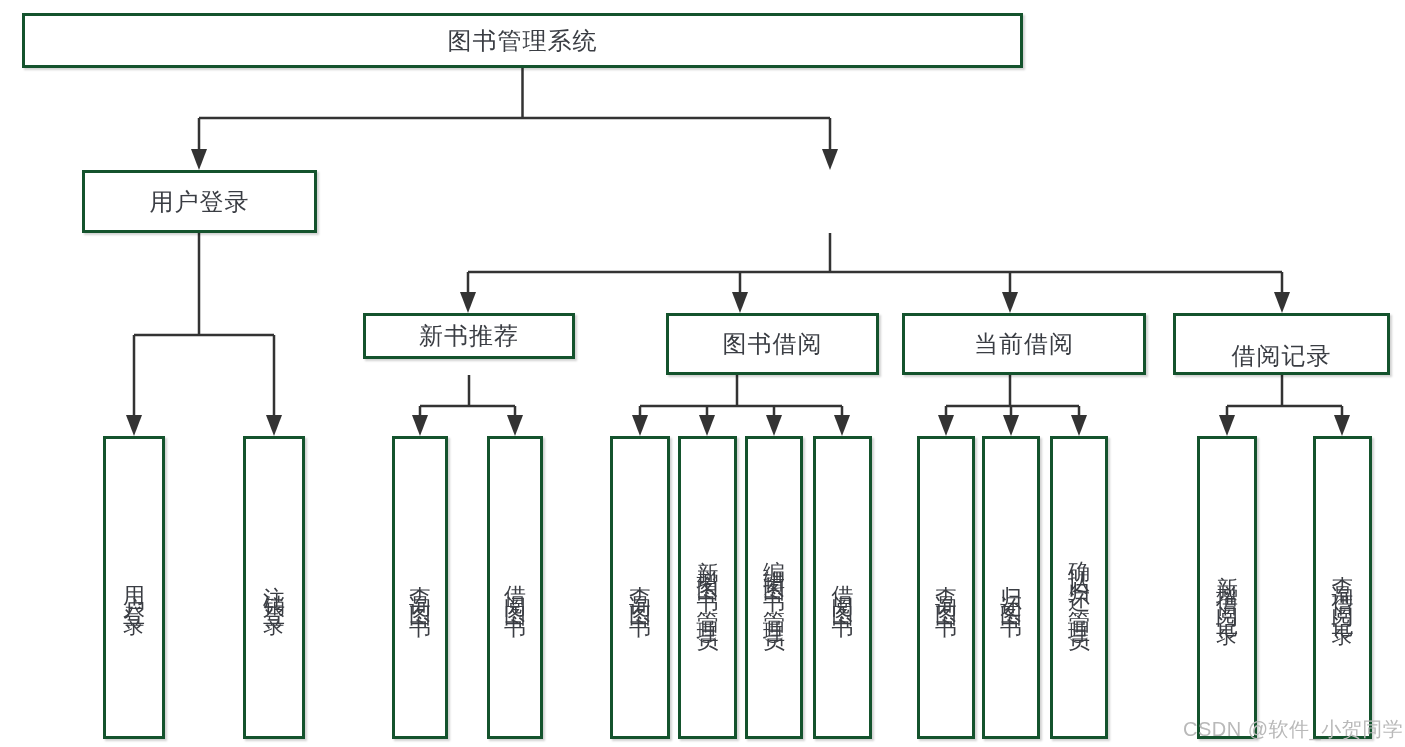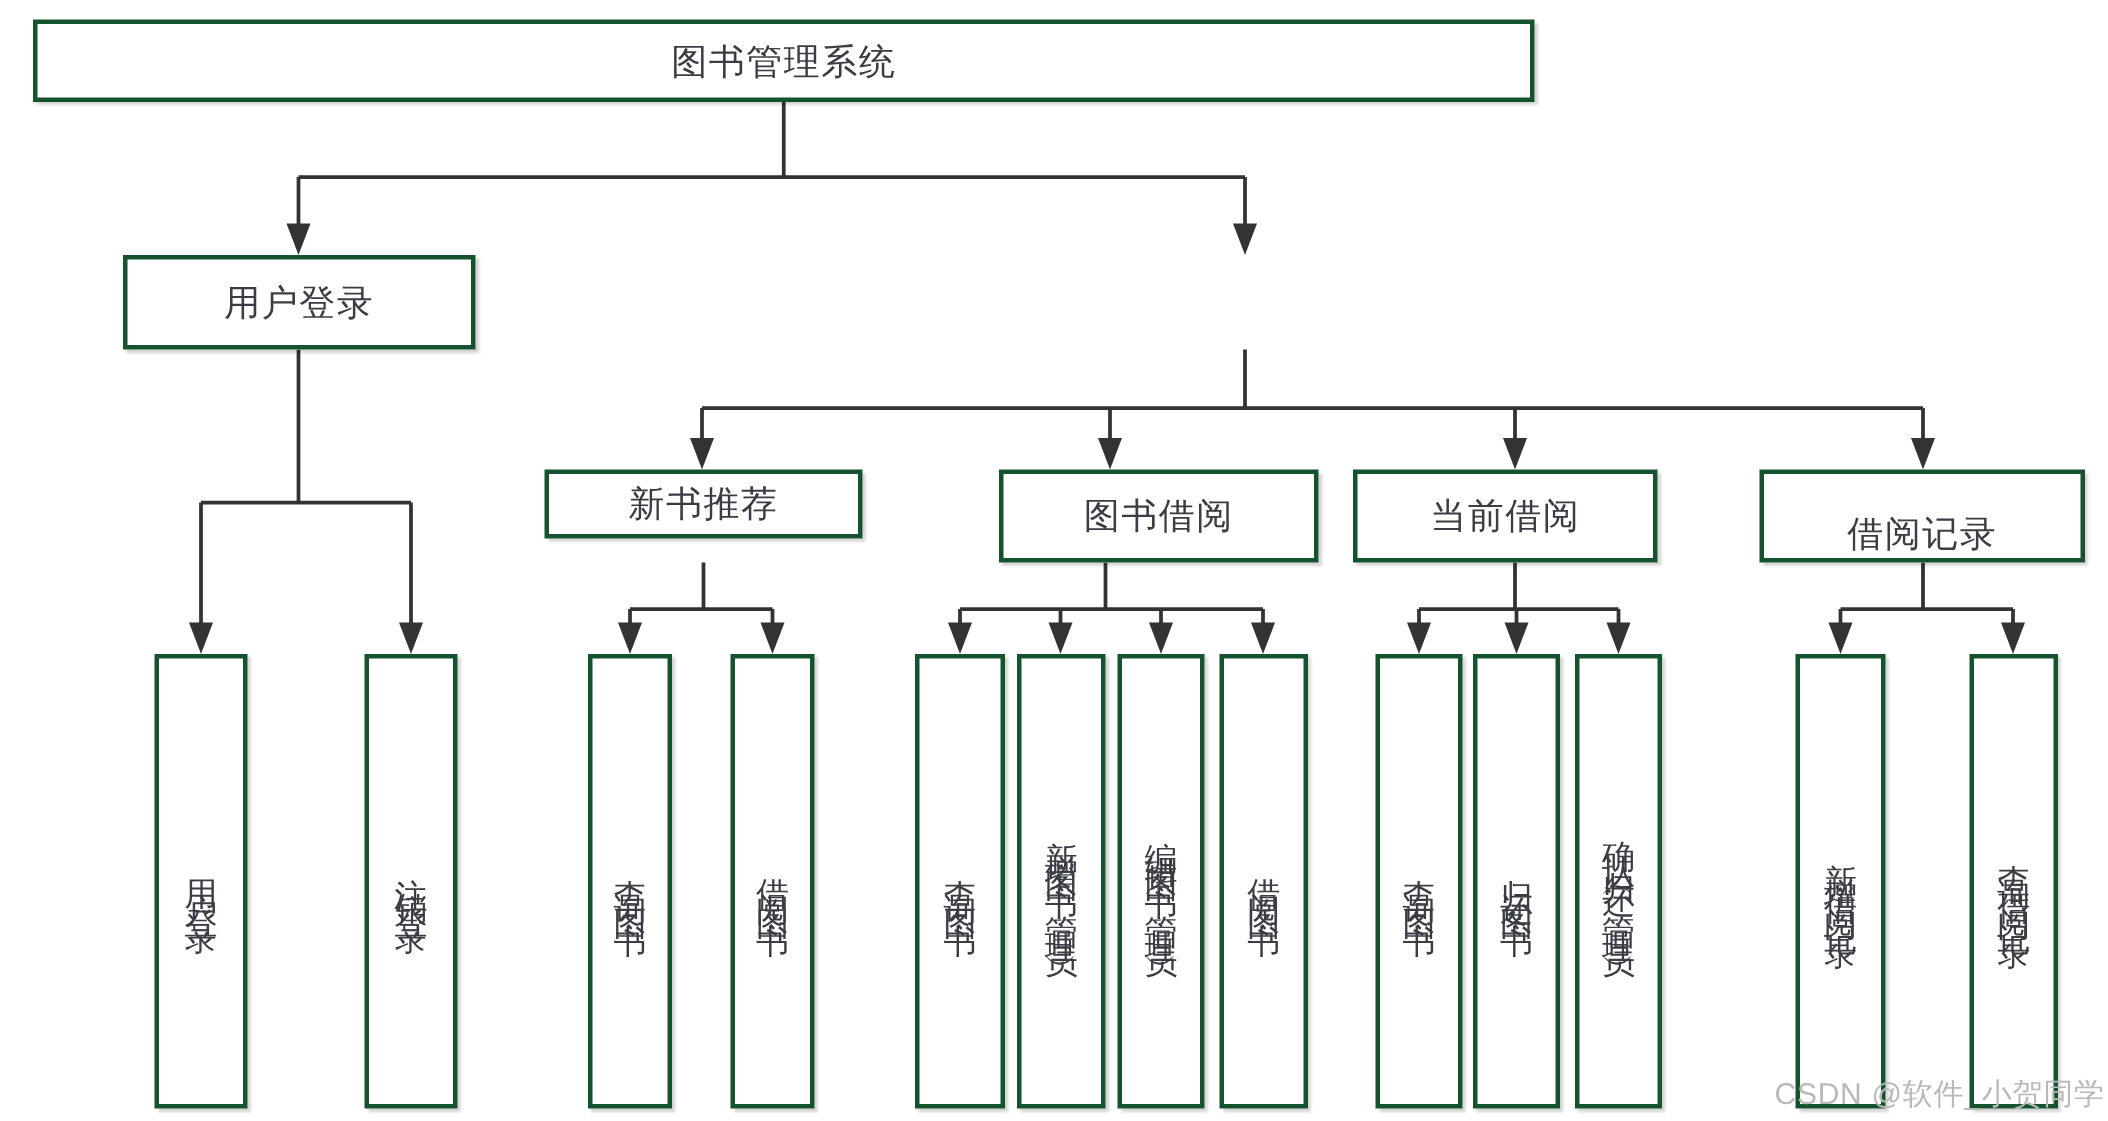--- a/index.html
+++ b/index.html
@@ -113,21 +113,21 @@
   <div class="node hbox" style="left:82px; top:170px; width:235px; height:63px;">
     <span>用户登录</span>
   </div>
 
   <div class="node hbox" style="left:363px; top:313px; width:212px; height:46px;">
     <span>新书推荐</span>
   </div>
   <div class="node hbox" style="left:630px; top:313px; width:213px; height:62px;margin-left:36px;">
     <span>图书借阅</span>
   </div>
-  <div class="node hbox" style="left:902px; top:313px; width:203px; height:62px;">
+  <div class="node hbox" style="left:902px; top:313px; width:244px; height:62px;">
     <span>当前借阅</span>
   </div>
   <div class="node hbox" style="left:1173px; top:313px; width:217px; height:62px;align-items:flex-end;">
     <span>借阅记录</span>
   </div>
 
   <div class="node vbox" style="left:103px; top:436px; width:62px; height:303px;">
     <span class="vtext">用户登录</span>
   </div>
   <div class="node vbox" style="left:243px; top:436px; width:62px; height:303px;">

